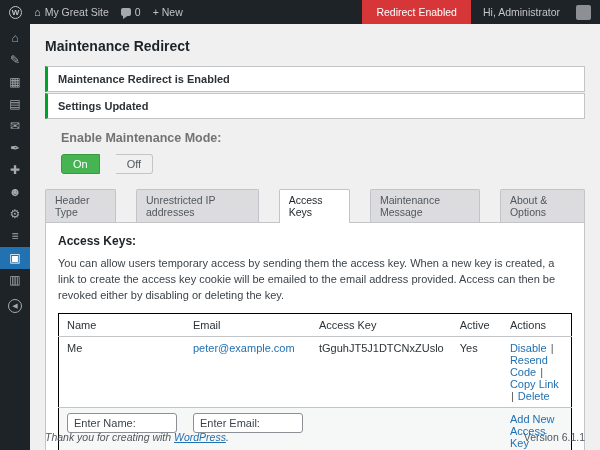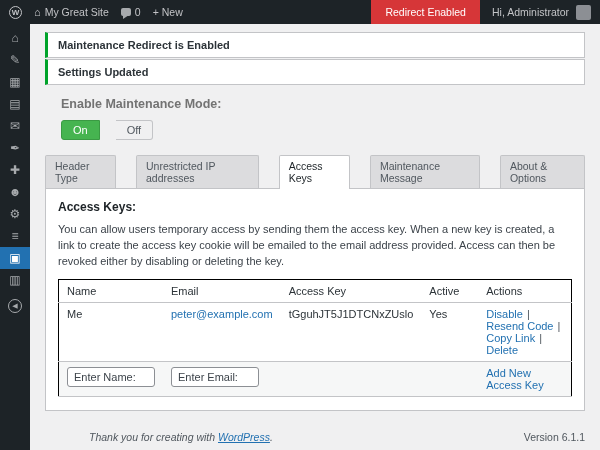--- a/index.html
+++ b/index.html
@@ -29,21 +29,21 @@
   .bubble { width:10px; height:8px; background:#a7aaad; border-radius:2px; position:relative; display:inline-block; }
   .bubble::after {
     content:""; position:absolute; bottom:-3px; left:2px;
     border:3px solid transparent; border-top-color:#a7aaad; border-left-color:#a7aaad; border-width:2px 3px;
   }
   .ab-right { margin-left:auto; display:flex; align-items:center; height:100%; }
   .redirect-btn {
     background:#d63638; color:#fff; height:100%;
     display:flex; align-items:center; padding:0 14px; cursor:pointer; font-size:10.5px;
   }
-  .greeting { margin:0 7px 0 12px; cursor:pointer;text-align:center; }
+  .greeting { margin:0 16px 0 12px; cursor:pointer;text-align:center; }
   .avatar { width:15px; height:15px; background:#8c8f94; border-radius:2px; margin-right:9px; cursor:pointer; }
 
   
   .sidebar { position:absolute; top:24px; left:0; bottom:0; width:30px; background:#1d2327; padding-top:3px; }
   .sb-item {
     height:22px; display:flex; align-items:center; justify-content:center;
     color:#a7aaad; font-size:12px; cursor:pointer;
   }
   .sb-item.active { background:#2271b1; color:#fff; }
   .sb-item.collapse { margin-top:4px; }
@@ -97,28 +97,28 @@
   .col-name   { width:18%; }
   .col-email  { width:22%; }
   .col-key    { width:22%; }
   .col-active { width:13%; }
   .col-actions{ width:25%; }
   .nowrap { white-space:nowrap; }
   .keys a { color:#2271b1; text-decoration:none; cursor:pointer; }
   .sep { color:#50575e; margin:0 1px; }
   .new-row { background:#f6f7f7; }
   .small-input {
-    width:88px; padding:3px 6px; font-size:11px; font-family:inherit;
+    width:110px; padding:3px 6px; font-size:11px; font-family:inherit;
     border:1px solid #8c8f94; border-radius:3px; color:#2c3338; background:#fff;
   }
   .small-input::placeholder { color:#3c434a; opacity:1; }
 
   .footer {
     position:absolute; bottom:7px; left:15px; right:15px;
-    display:flex; justify-content:space-between; font-size:10.5px; color:#50575e;padding-left:44px;
+    display:flex; justify-content:space-between; font-size:10.5px; color:#50575e;
   }
   .thanks { font-style:italic; }
   .wp-link { color:#2271b1; text-decoration:underline; cursor:pointer; font-style:italic; }
 </style>
 </head>
 <body>
 
 <div class="adminbar">
   <div class="ab-left">
     <span class="ab-item">
@@ -177,20 +177,21 @@
     </div>
   <div class="sb-item">
       <span>▥</span>
     </div>
   <div class="sb-item collapse">
     <span class="collapse-circle">◀</span>
   </div>
 </div>
 
 <div class="content">
+  <h1 class="page-title">Maintenance Redirect</h1>
 
   <div class="notice">Maintenance Redirect is Enabled</div>
   <div class="notice">Settings Updated</div>
 
   <div class="mode-heading">Enable Maintenance Mode:</div>
 
   <div class="toggle-group">
     <button class="toggle-on">On</button>
     <button class="toggle-off">Off</button>
   </div>

